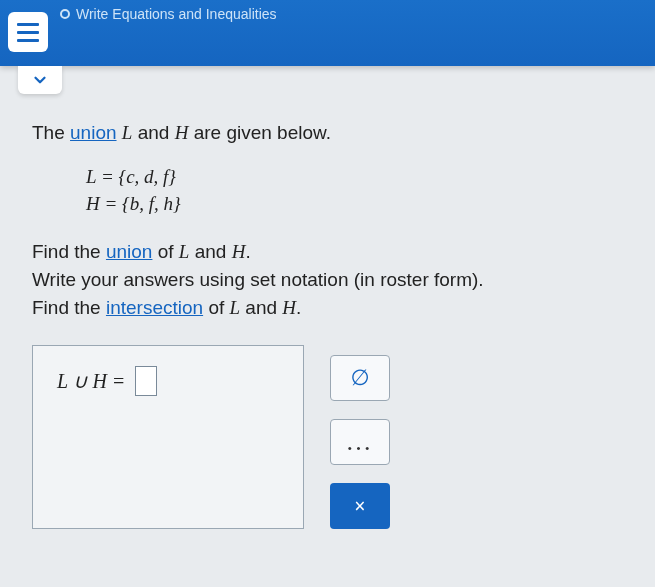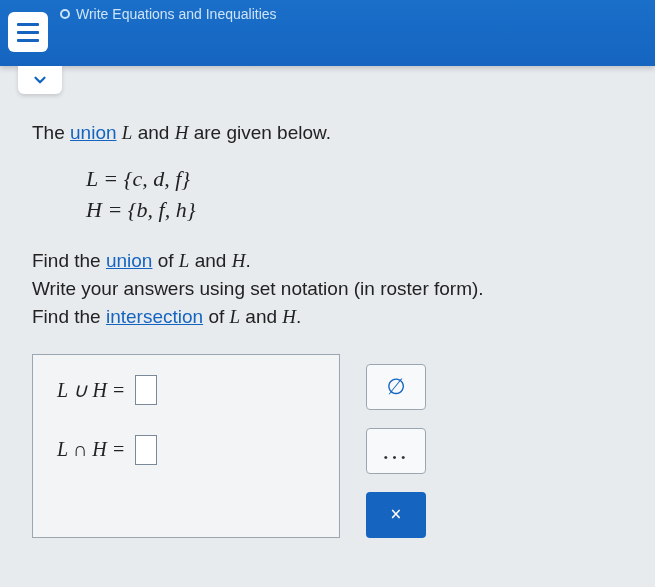--- a/index.html
+++ b/index.html
@@ -72,34 +72,34 @@
     }
     .chevron-tab svg { width: 18px; height: 18px; }
     .content {
       padding: 28px 22px 10px 32px;
       font-size: 19px;
       color: #222;
     }
     .intro { margin-bottom: 20px; }
     .math-var { font-family: 'Times New Roman', serif; font-style: italic; }
     .link-term { color: #1565c0; text-decoration: underline; cursor: pointer; }
-    .set-defs { margin: 0 0 24px 54px; font-family: 'Times New Roman', serif; font-size: 22px; font-style: italic; }
+    .set-defs { margin: 0 0 24px 54px; font-family: 'Times New Roman', serif; font-size: 19px; font-style: italic; }
     .set-defs .row { line-height: 1.4; }
     .instructions p { margin-bottom: 6px; font-size: 19px; }
     .answer-row {
       display: flex;
       gap: 26px;
       margin-top: 26px;
       align-items: stretch;
     }
     .answer-box {
       border: 1px solid #9aa7b3;
       background: #f2f4f6;
       padding: 20px 24px;
-      width: 308px;
+      width: 272px;
       display: flex;
       flex-direction: column;
       gap: 30px;
     }
     .answer-line {
       display: flex;
       align-items: center;
       gap: 10px;
       font-family: 'Times New Roman', serif;
       font-size: 20px;
@@ -188,24 +188,20 @@
       <span>Find the </span><span class="link-term">intersection</span><span> of </span><span class="math-var">L</span><span> and </span><span class="math-var">H</span><span>.</span>
     </p>
   </div>
 
   <div class="answer-row">
     <div class="answer-box">
       <div class="answer-line">
         <span>L ∪ H =</span>
         <span class="answer-input"></span>
       </div>
-      <div class="answer-line">
-        <span>L ∩ H =</span>
-        <span class="answer-input"></span>
-      </div>
     </div>
 
     <div class="tool-panel">
       <div class="tool-btn">
         <span>∅</span>
       </div>
       <div class="tool-btn">
         <span class="dots">…</span>
       </div>
       <div class="tool-btn blue-btn">

